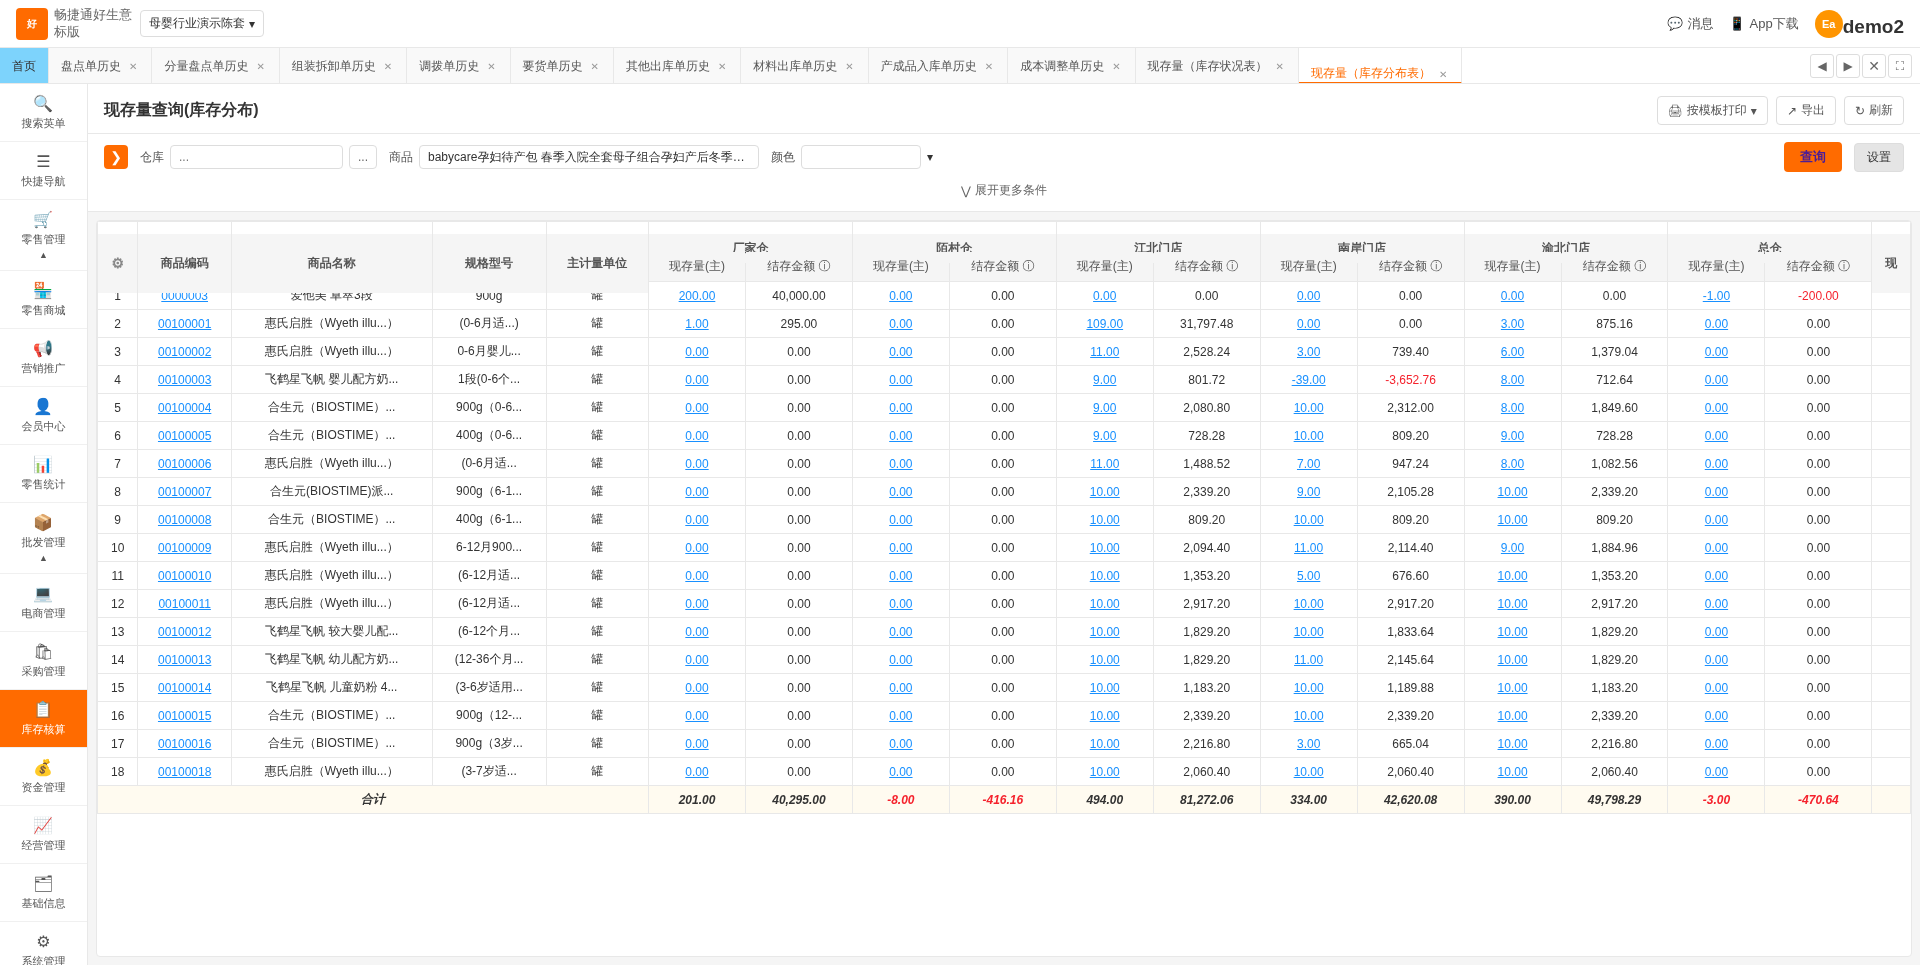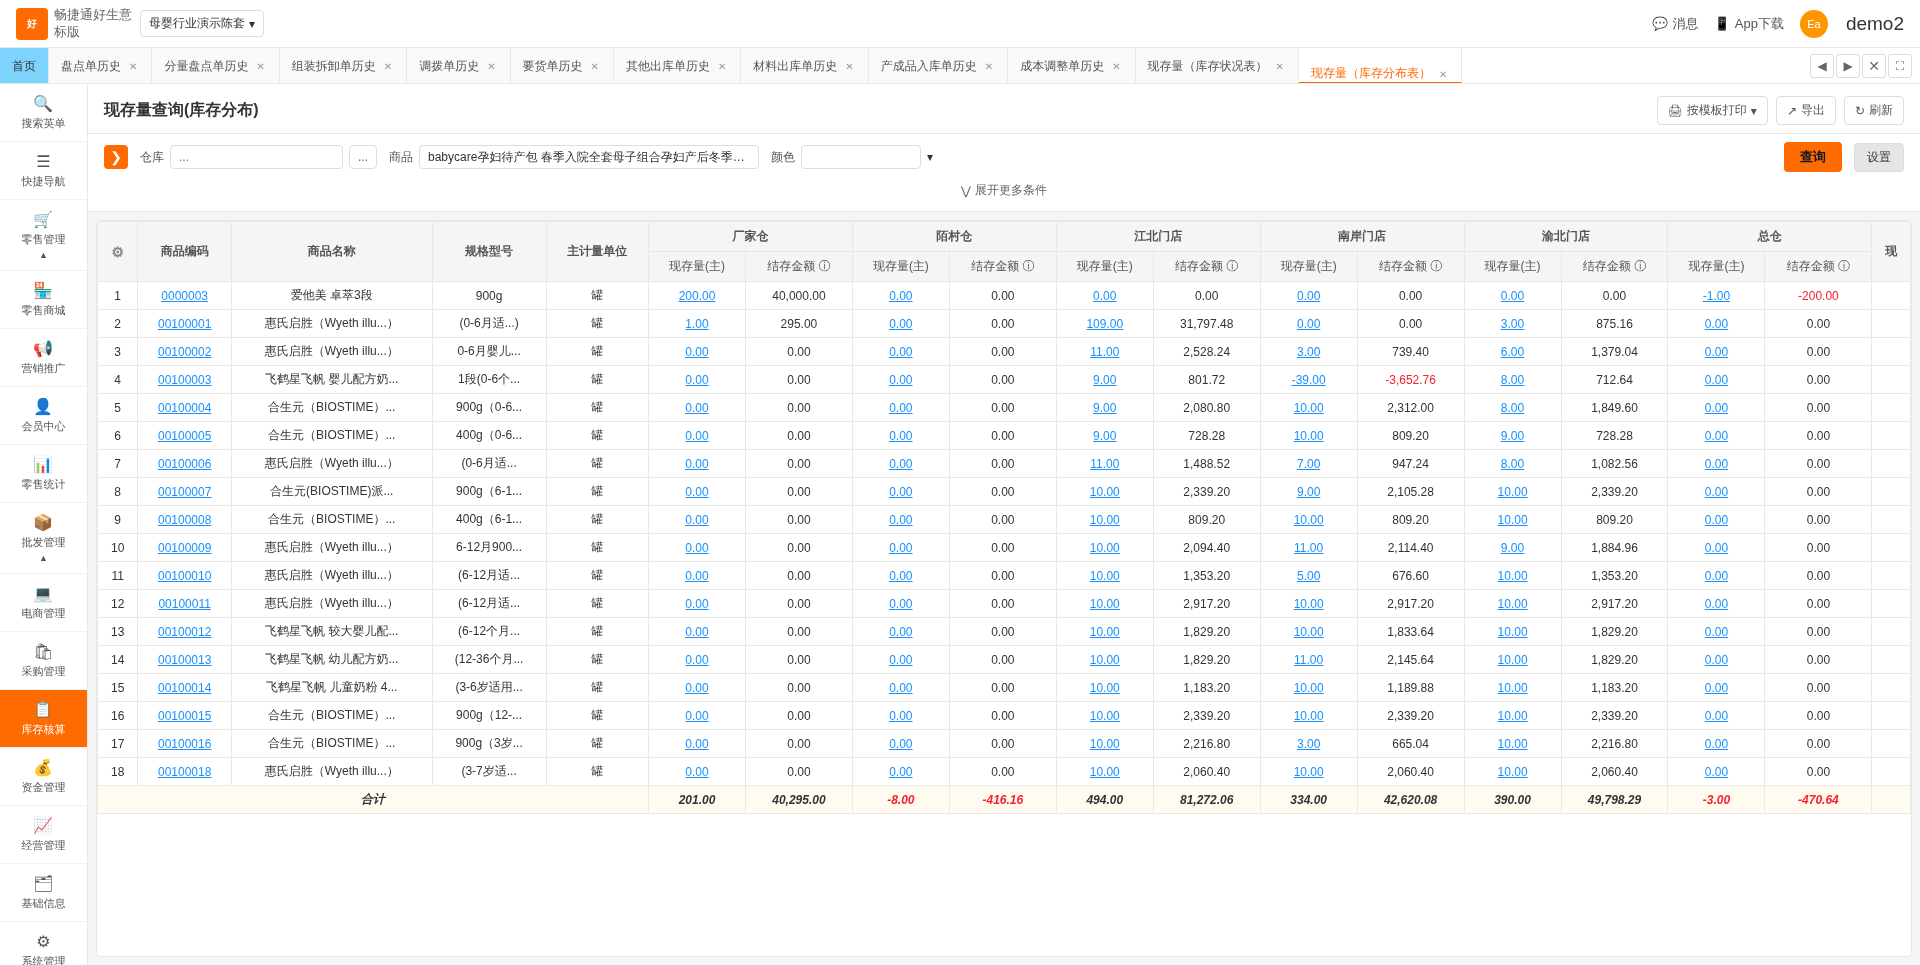--- a/index.html
+++ b/index.html
@@ -139,21 +139,21 @@
       border: 1px solid #ddd; border-radius: 4px; padding: 4px 8px;
       font-size: 12px; color: #333; background: #fff;
       width: 120px;
     }
     .more-btn {
       display: flex; align-items: center; gap: 4px;
       color: #666; cursor: pointer; font-size: 12px;
       padding: 4px 8px;
     }
     .search-btn {
-      background: #ff6b00; color: #0f172a; border: none; border-radius: 4px;
+      background: #ff6b00; color: #4c1d95; border: none; border-radius: 4px;
       padding: 6px 16px; cursor: pointer; font-size: 13px; font-weight: bold;
     }
     .setting-btn {
       background: #e5e5e5; color: #333; border: 1px solid #ddd; border-radius: 4px;
       padding: 5px 12px; cursor: pointer; font-size: 12px;
     }
     .expand-arrow {
       width: 24px; height: 24px; background: #ff6b00; border-radius: 4px;
       display: flex; align-items: center; justify-content: center;
       color: white; cursor: pointer; font-size: 14px; flex-shrink: 0;
@@ -179,21 +179,21 @@
     }
     thead tr th {
       background: #f5f5f5;
       border: 1px solid #e8e8e8;
       padding: 6px 8px;
       text-align: center;
       white-space: nowrap;
       font-weight: normal;
       color: #555;
       position: sticky;
-      top: 0;
+      top: 12px;
       z-index: 10;
     }
     thead tr:first-child th { font-weight: bold; }
     tbody tr td {
       border: 1px solid #e8e8e8;
       padding: 5px 8px;
       text-align: center;
       white-space: nowrap;
       color: #333;
     }
@@ -227,21 +227,21 @@
   </div>
   <div class="top-bar-right">
     <div class="msg">
       <span>💬</span>
       <span>消息</span>
     </div>
     <div class="app">
       <span>📱</span>
       <span>App下载</span>
     </div>
-    <div style="display:flex;align-items:center;gap:18px;">
+    <div style="display:flex;align-items:flex-end;gap:0;font-weight:bold;">
       <div class="avatar">
         <span>Ea</span>
       </div>
       <span class="user-name">demo2</span>
     </div>
   </div>
 </div>
 
 <div class="tabs-bar">
   <div class="tabs-container" id="tabs-container">

